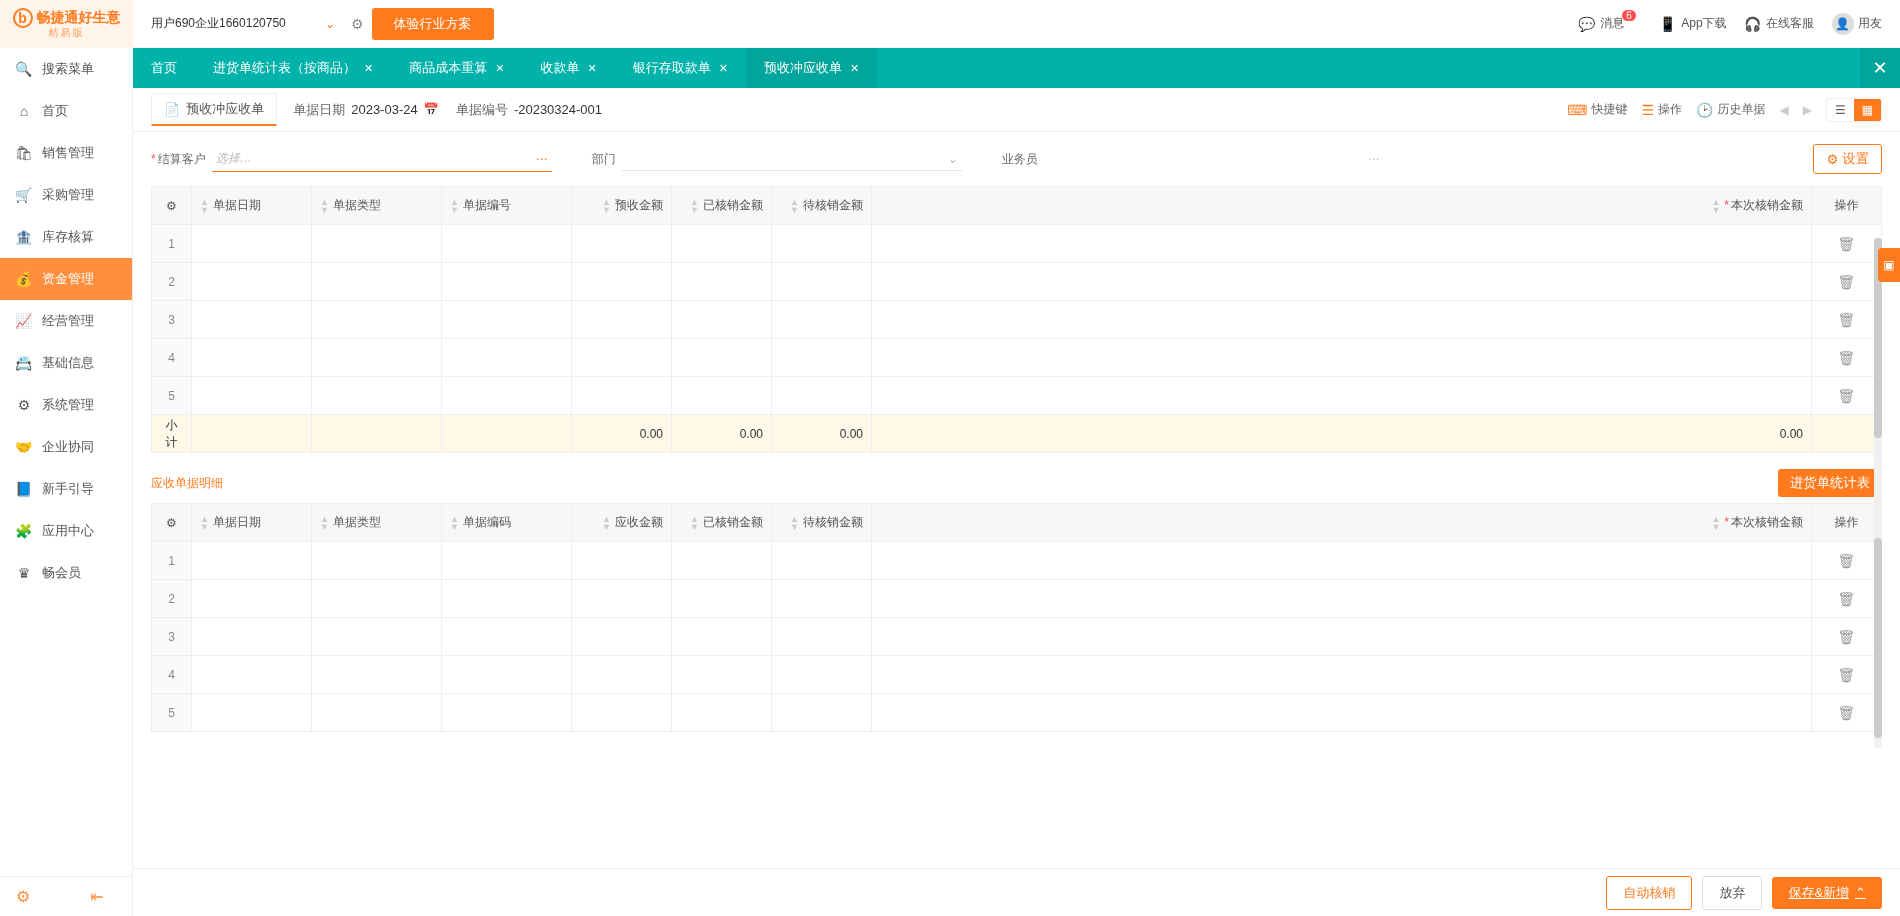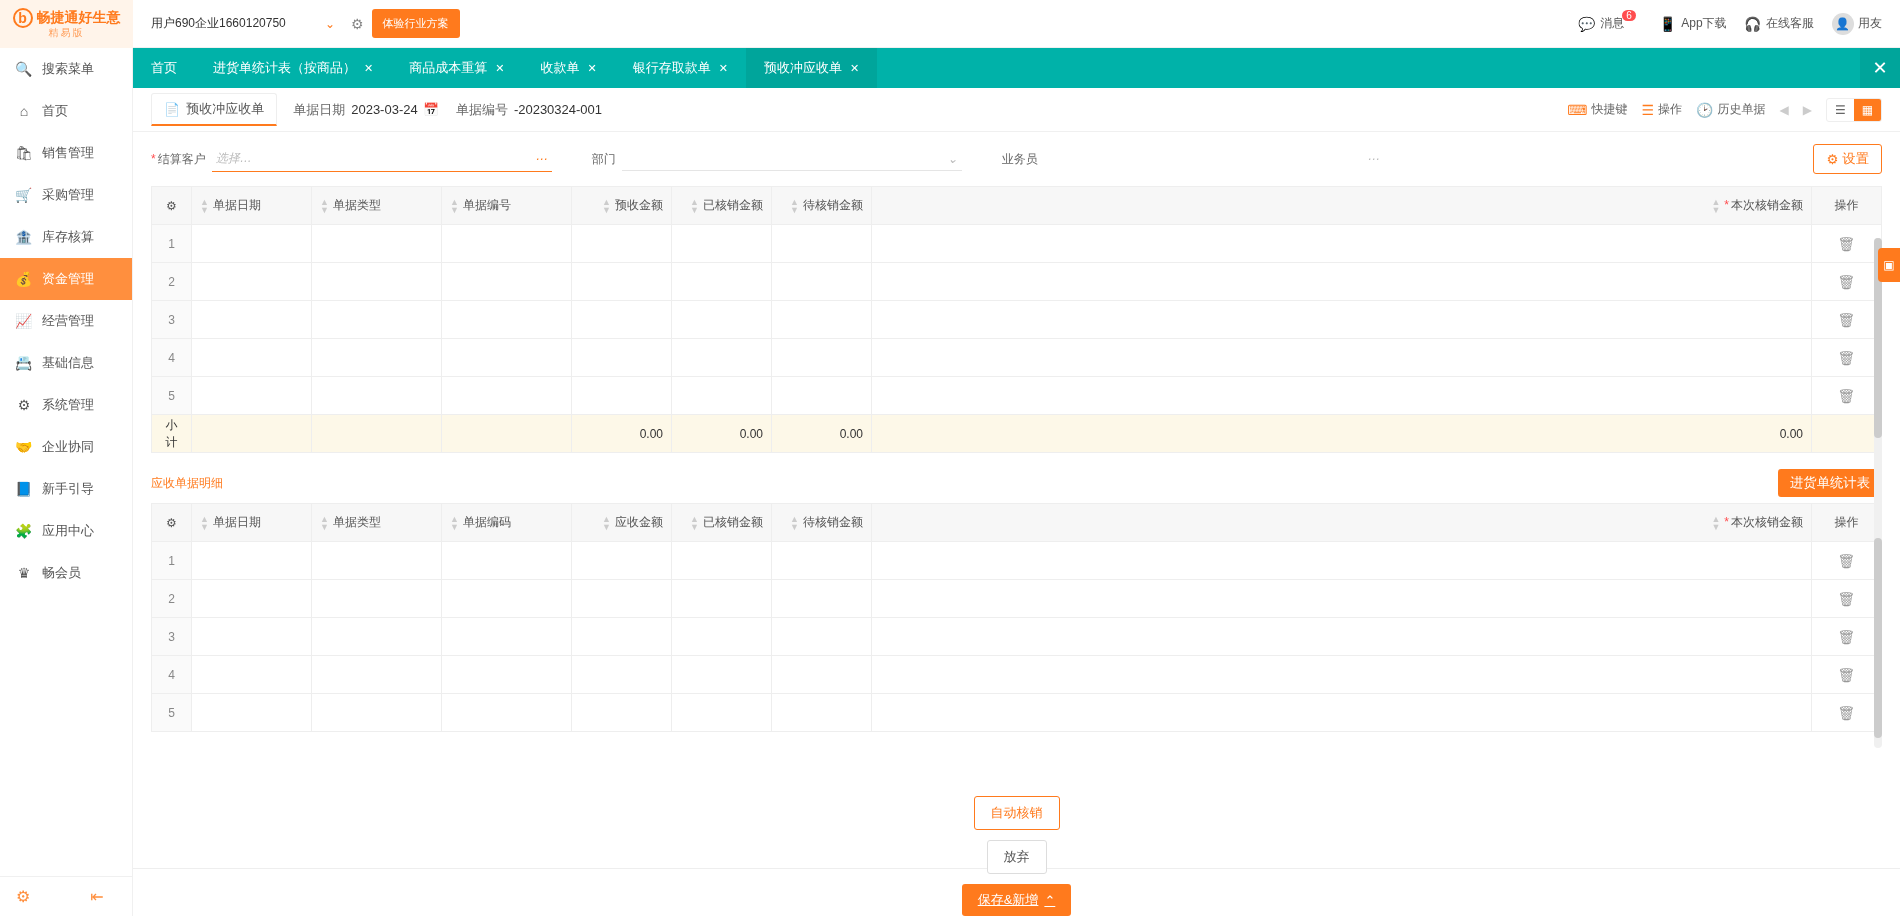--- a/index.html
+++ b/index.html
@@ -9,21 +9,21 @@
 
 
 .topbar { height: 48px; display: flex; align-items: center; background: #fff; border-bottom: 1px solid #f0f0f0; }
 .logo-blk { width: 133px; display: flex; flex-direction: column; align-items: center; justify-content: center; background: #fff4ea; height: 48px; }
 .logo-row { display: flex; align-items: center; gap: 4px; color: #ff7a1d; font-weight: 600; font-size: 14px; }
 .logo-icon { width: 20px; height: 20px; border: 2px solid #ff7a1d; border-radius: 50%; display: flex; align-items: center; justify-content: center; color: #ff7a1d; font-weight: bold; }
 .logo-sub { color: #ff9e5a; font-size: 10px; letter-spacing: 2px; margin-top: -2px; }
 .tenant-sel { margin-left: 10px; width: 200px; height: 30px; display: flex; align-items: center; padding: 0 8px; color: #333; border-radius: 3px; position: relative; }
 .tenant-sel .chev { margin-left: auto; color: #ff7a1d; }
 .gear-btn { margin: 0 8px; color: #888; cursor: pointer; font-size: 14px; }
-.try-btn { background: #ff7a1d; color: #fff; border: none; padding: 7px 11px; border-radius: 3px; font-size: 11px; cursor: pointer; }
+.try-btn { background: #ff7a1d; color: #fff; border: none; padding: 7px 22px; border-radius: 3px; font-size: 13px; cursor: pointer; }
 .top-right { margin-left: auto; display: flex; align-items: center; gap: 18px; padding-right: 18px; color: #555; }
 .top-item { display: flex; align-items: center; gap: 4px; cursor: pointer; }
 .top-item .ico { font-size: 14px; }
 .badge { background: #ff4d4f; color: #fff; border-radius: 8px; font-size: 10px; padding: 0 4px; position: relative; top: -8px; left: -6px; }
 .avatar { width: 22px; height: 22px; background: #ddd; border-radius: 50%; display: flex; align-items: center; justify-content: center; color: #999; }
 
 
 .main { flex: 1; display: flex; min-height: 0; }
 
 
@@ -74,21 +74,21 @@
 .grid th, .grid td { border: 1px solid #eee; padding: 0 8px; height: 38px; font-size: 12px; text-align: left; }
 .grid th { background: #f7f7f7; color: #555; font-weight: 500; position: relative; }
 .grid .num { text-align: right; }
 .grid .ctr { text-align: center; }
 .grid .rowno { text-align: center; background: #fafafa; color: #888; }
 .grid .sort { color: #ccc; margin-right: 4px; font-size: 9px; display: inline-block; line-height: 8px; vertical-align: middle; }
 .req-col { color: #ff4d4f; margin-right: 2px; }
 .subtotal td { background: #fdf8e8; }
 .trash { color: #999; cursor: pointer; font-size: 14px; }
 
-.footer { position: absolute; bottom: 0; left: 0; right: 0; height: 48px; background: #fff; border-top: 1px solid #eee; display: flex; align-items: center; justify-content: flex-end; gap: 10px; padding: 0 18px; flex-direction: column; }
+.footer { position: absolute; bottom: 0; left: 0; right: 0; height: 48px; background: #fff; border-top: 1px solid #eee; display: flex; align-items: center; justify-content: flex-end; gap: 10px; padding: 12px 18px; }
 .btn { padding: 7px 16px; border-radius: 3px; font-size: 13px; cursor: pointer; }
 .btn-outline { border: 1px solid #ff7a1d; color: #ff7a1d; background: #fff; }
 .btn-plain { border: 1px solid #ddd; color: #555; background: #fff; }
 .btn-primary { border: none; color: #fff; background: #ff7a1d; display: flex; align-items: center; gap: 6px; text-decoration: underline; }
 
 .right-handle { position: absolute; right: 0; top: 200px; width: 22px; height: 34px; background: #ff7a1d; border-radius: 4px 0 0 4px; display: flex; align-items: center; justify-content: center; color: #fff; cursor: pointer; }
 .scrollbar-v { position: absolute; right: 18px; top: 190px; width: 8px; height: 510px; background: #f0f0f0; border-radius: 4px; }
 .scrollbar-v .thumb { position: absolute; left: 0; width: 8px; background: #ccc; border-radius: 4px; }
 </style>
 </head>

